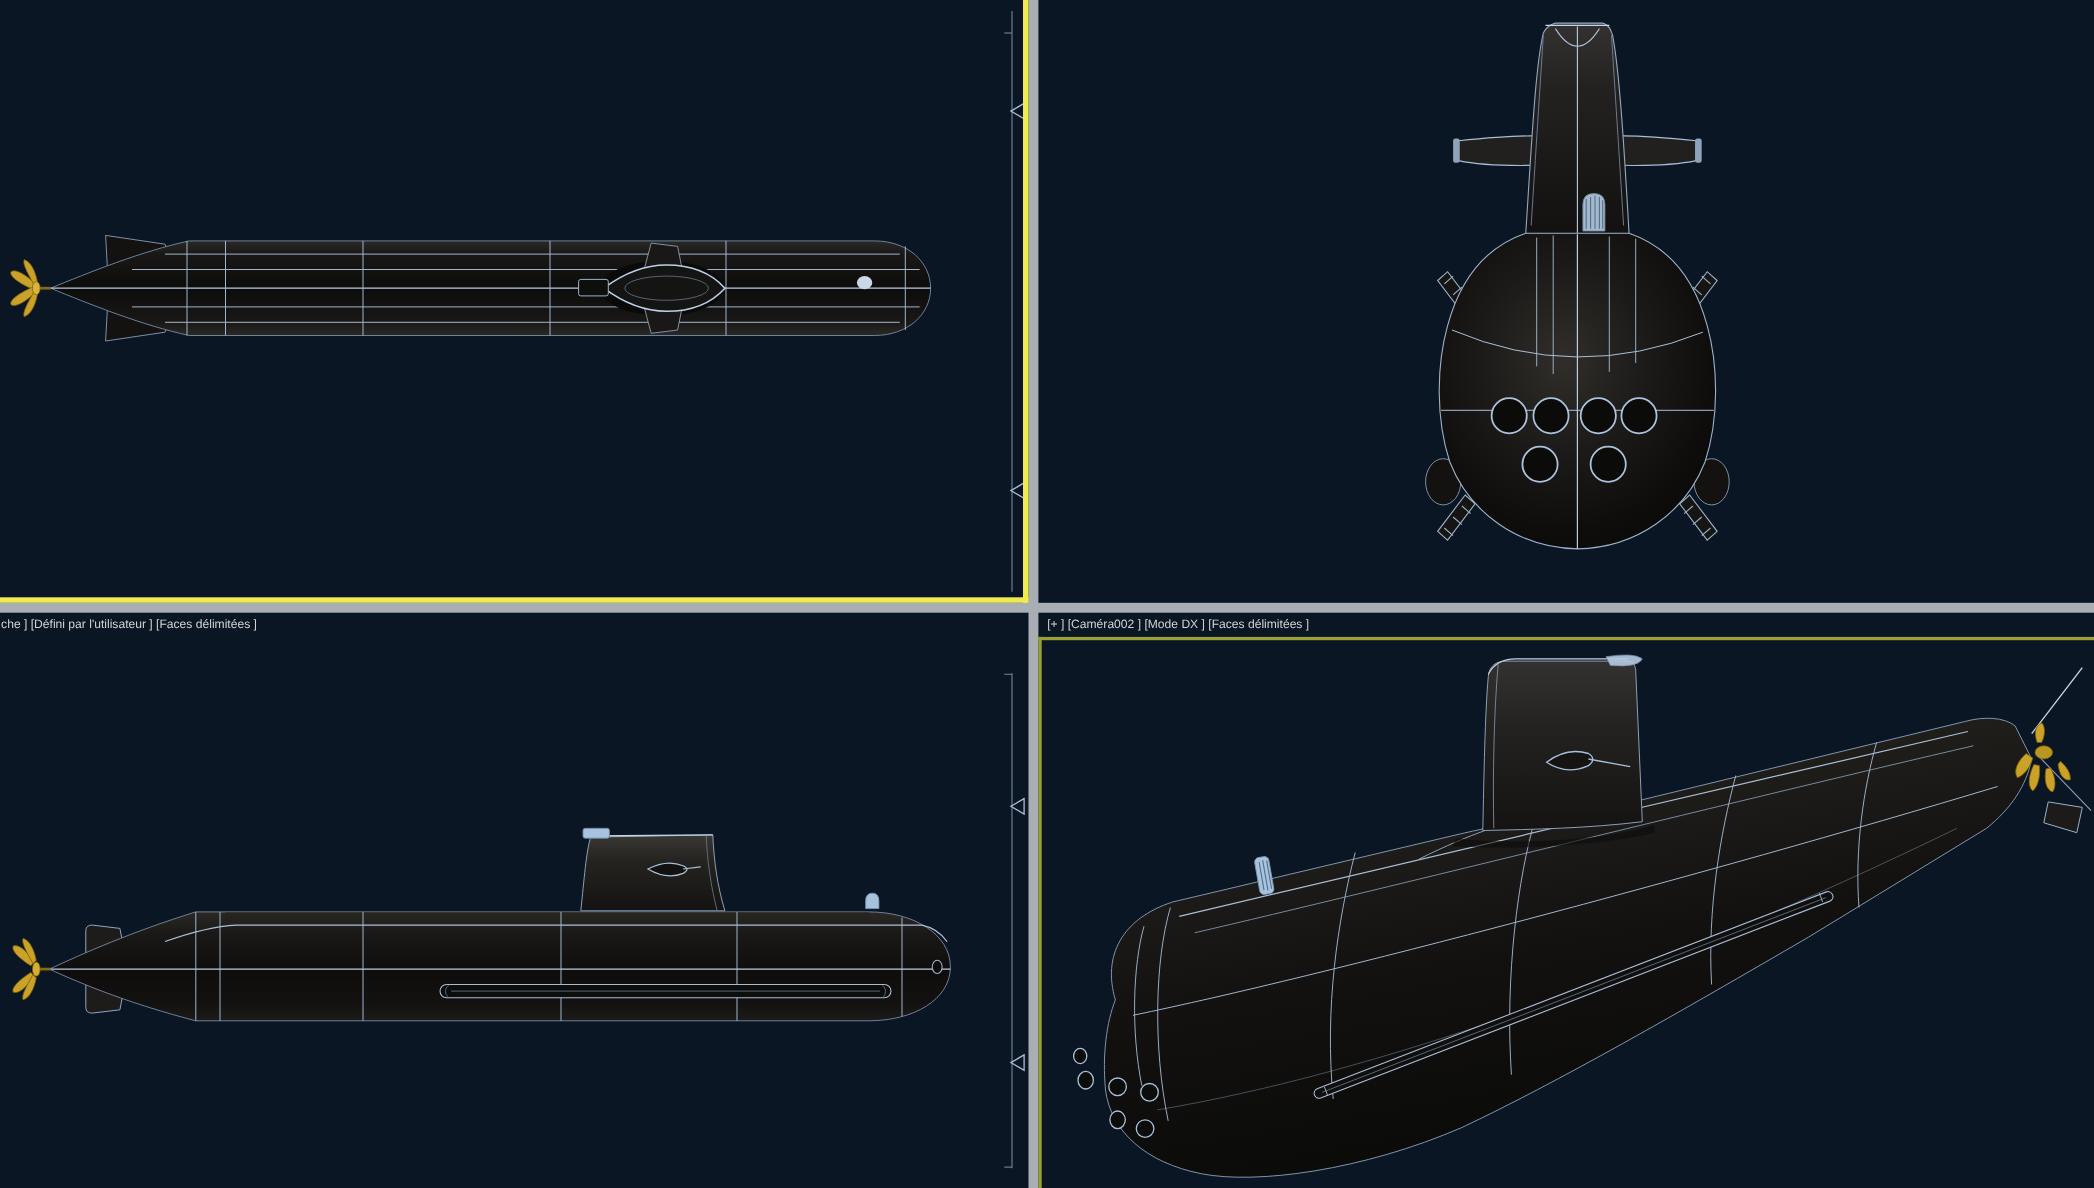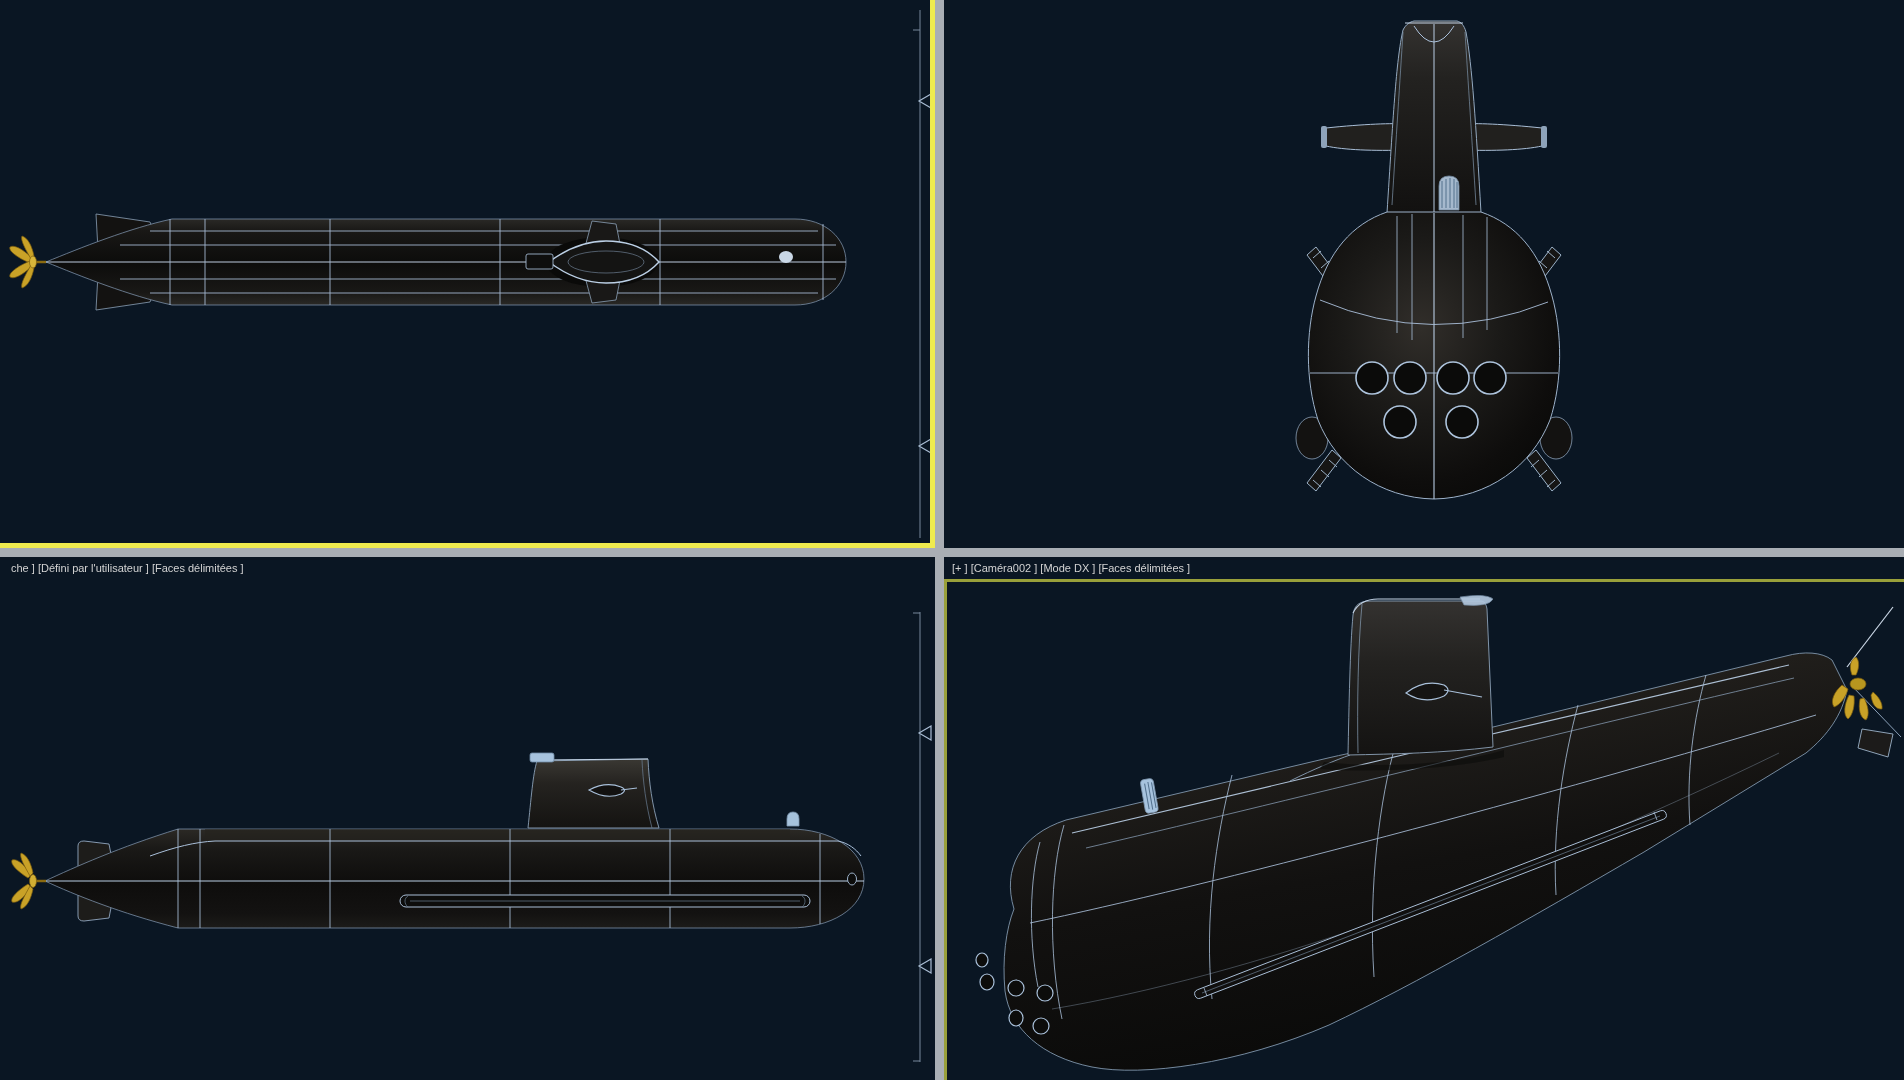--- a/index.html
+++ b/index.html
@@ -330,16 +330,16 @@
     </svg>
   </div>
 
   <div class="border-active" style="left:930px;top:0;width:5px;height:548px;"></div>
   <div class="border-active" style="left:0;top:543px;width:935px;height:5px;"></div>
   <div class="splitter" style="left:935px;top:0;width:9px;height:1080px;"></div>
   <div class="splitter" style="left:0;top:548px;width:1904px;height:9px;"></div>
   <div class="border-cam" style="left:944px;top:579px;width:960px;height:3px;"></div>
   <div class="border-cam" style="left:944px;top:579px;width:3px;height:501px;"></div>
 
-  <div class="vp-label" style="left:0;top:557px;width:933px;padding-left:11px;">che ] [Défini par l'utilisateur ] [Faces délimitées ]</div>
+  <div class="vp-label" style="left:0;top:557px;width:933px;padding-left:1px;">che ] [Défini par l'utilisateur ] [Faces délimitées ]</div>
   <div class="vp-label" style="left:947px;top:557px;width:955px;padding-left:5px;">[+ ] [Caméra002 ] [Mode DX ] [Faces délimitées ]</div>
 
 </div>
 
 </body></html>

